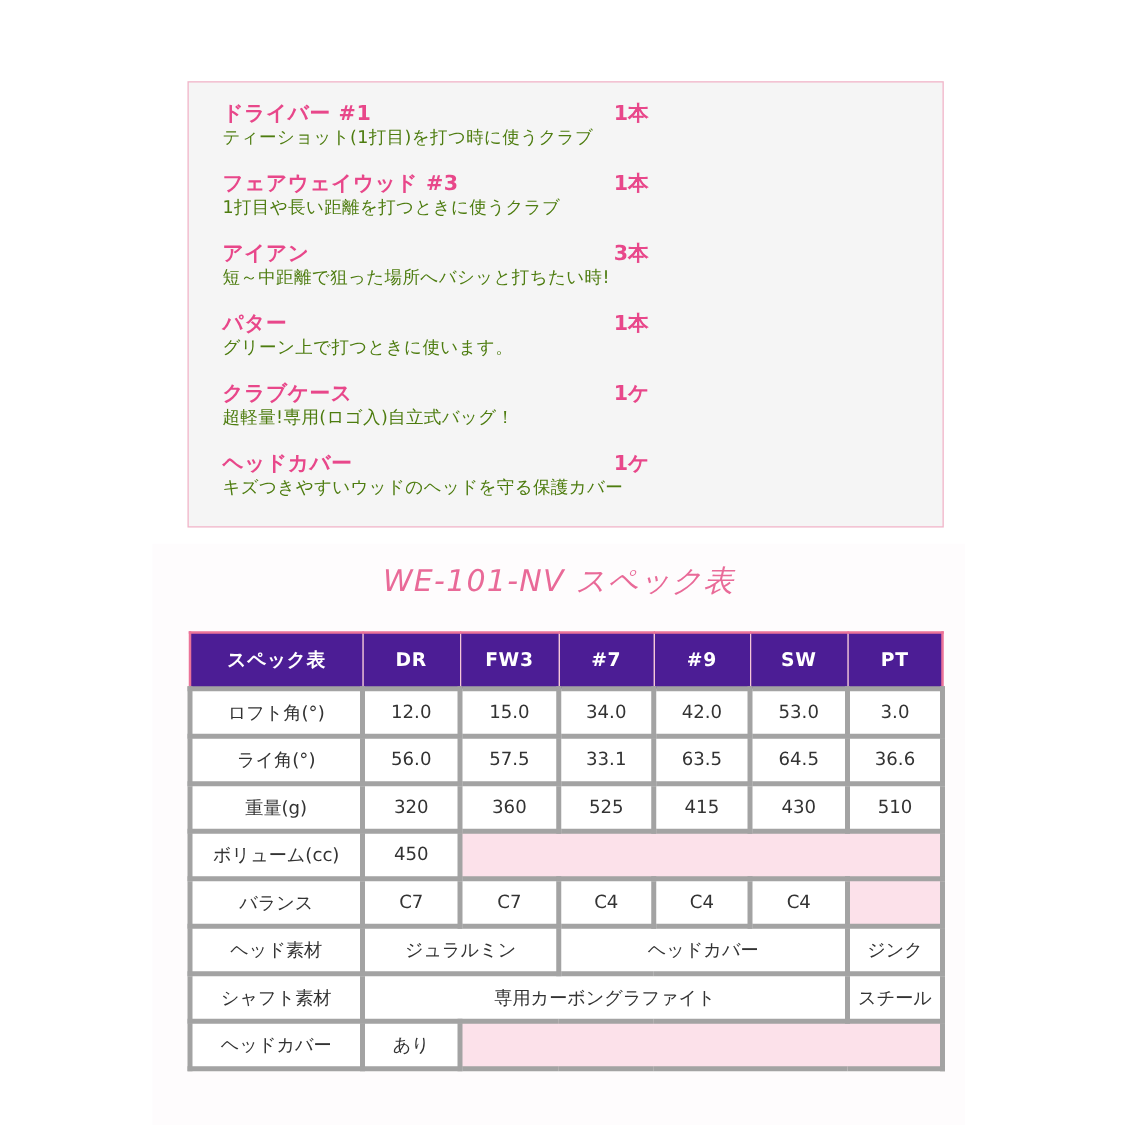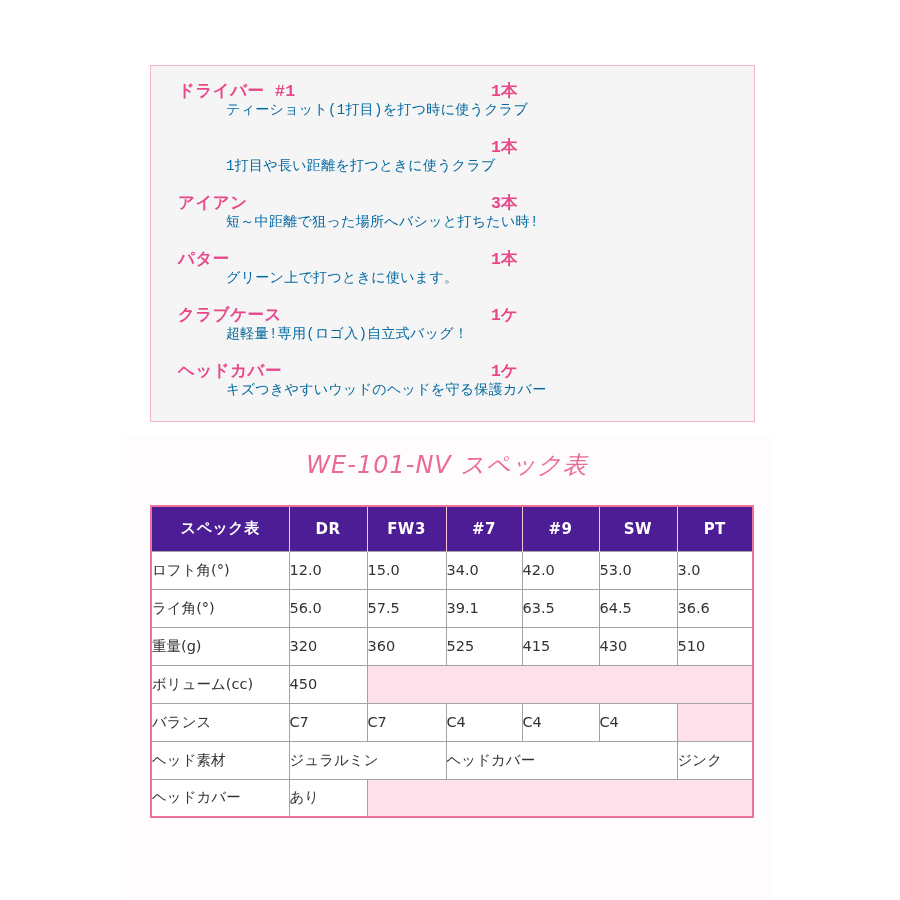--- a/index.html
+++ b/index.html
@@ -3,34 +3,33 @@
 <meta charset="utf-8">
 <style>
   * { box-sizing: border-box; margin: 0; padding: 0; }
   html, body { width: 900px; height: 900px; background: #ffffff; overflow: hidden; }
   body { position: relative; font-family: "DejaVu Sans", "Liberation Sans", sans-serif; color: #333333; }
 
   .contents-box {
     position: absolute; left: 150px; top: 65px; width: 605px; height: 357px;
     background: #f5f5f5; border: 1px solid #f2b3c8;
     padding: 12px 0 0 27px;
-    font-family: Liberation Mono, monospace;
   }
   .item { height: 56px; position: relative; }
   .item-name {
     position: absolute; left: 0; top: 2px;
     color: #e8478a; font-weight: bold; font-size: 16.5px; letter-spacing: 0.5px;
   }
   .item-qty {
     position: absolute; left: 276px; top: 2px;
     color: #e8478a; font-weight: bold; font-size: 16.5px; margin-left: 37px;
   }
   .item-desc {
     position: absolute; left: 0; top: 23px;
-    font-size: 14px; color: #0369a1; letter-spacing: 0.3px; margin-left: 48px;
+    font-size: 14px; color: #4d7c0f; letter-spacing: 0.3px;
   }
 
   .spec-section {
     position: absolute; left: 122px; top: 435px; width: 650px; height: 465px;
     background: #fefcfd;
   }
   .spec-title {
     position: absolute; left: 0; top: 14px; width: 650px; text-align: center;
     font-family: "DejaVu Sans", sans-serif; font-style: italic; font-size: 24px;
     color: #e96a98; letter-spacing: 1px; font-weight: normal;
@@ -40,37 +39,38 @@
     position: absolute; left: 28px; top: 70px; width: 602px;
     border-collapse: collapse; border: 2px solid #ec7399;
     table-layout: fixed; font-size: 14.5px;
   }
   table.spec th {
     background: #4c1d95; color: #ffffff; font-weight: bold; height: 45px;
     border-right: 1px solid #f7c7d7; font-size: 15px; letter-spacing: 0.5px;
   }
   table.spec th:last-child { border-right: none; }
   table.spec td {
-    height: 38px; color: #333333; background: #ffffff;
-    border: 1px solid #a3a3a3;
+    height: 38px; text-align: center; color: #333333; background: #ffffff;
+    border: 4px solid #a3a3a3;
   }
   table.spec td.empty { background: #fce1ea; }
   col.c0 { width: 138px; } col.c1 { width: 78px; } col.c2 { width: 79px; }
   col.c3 { width: 76px; } col.c4 { width: 77px; } col.c5 { width: 78px; } col.c6 { width: 76px; }
 </style>
 </head>
 <body>
 
 <div class="contents-box">
   <div class="item">
     <span class="item-name">ドライバー #1</span>
     <span class="item-qty">1本</span>
     <span class="item-desc">ティーショット(1打目)を打つ時に使うクラブ</span>
   </div>
   <div class="item">
+    <span class="item-name">フェアウェイウッド #3</span>
     <span class="item-qty">1本</span>
     <span class="item-desc">1打目や長い距離を打つときに使うクラブ</span>
   </div>
   <div class="item">
     <span class="item-name">アイアン</span>
     <span class="item-qty">3本</span>
     <span class="item-desc">短～中距離で狙った場所へバシッと打ちたい時!</span>
   </div>
   <div class="item">
     <span class="item-name">パター</span>
@@ -120,21 +120,21 @@
         <td>15.0</td>
         <td>34.0</td>
         <td>42.0</td>
         <td>53.0</td>
         <td>3.0</td>
       </tr>
       <tr>
         <td>ライ角(°)</td>
         <td>56.0</td>
         <td>57.5</td>
-        <td>39.1</td>
+        <td>33.1</td>
         <td>63.5</td>
         <td>64.5</td>
         <td>36.6</td>
       </tr>
       <tr>
         <td>重量(g)</td>
         <td>320</td>
         <td>360</td>
         <td>525</td>
         <td>415</td>
@@ -155,19 +155,24 @@
         <td>C4</td>
         <td class="empty"></td>
       </tr>
       <tr>
         <td>ヘッド素材</td>
         <td colspan="2">ジュラルミン</td>
         <td colspan="3">ヘッドカバー</td>
         <td>ジンク</td>
       </tr>
       <tr>
+        <td>シャフト素材</td>
+        <td colspan="5">専用カーボングラファイト</td>
+        <td>スチール</td>
+      </tr>
+      <tr>
         <td>ヘッドカバー</td>
         <td>あり</td>
         <td class="empty" colspan="5"></td>
       </tr>
     </tbody>
   </table>
 </div>
 
 </body></html>

